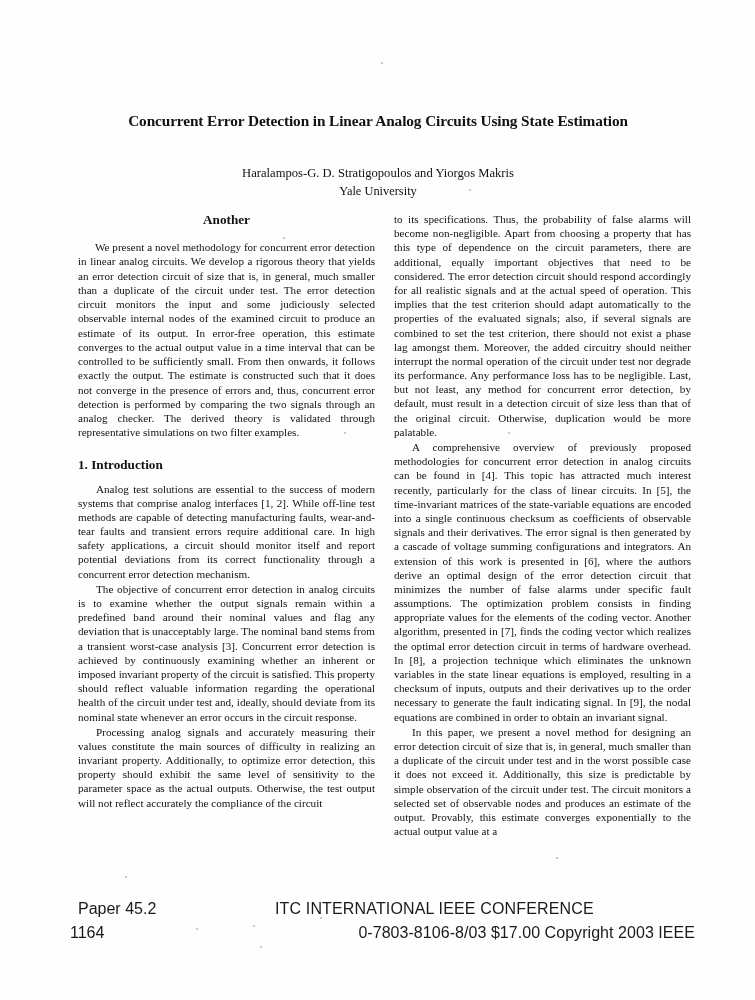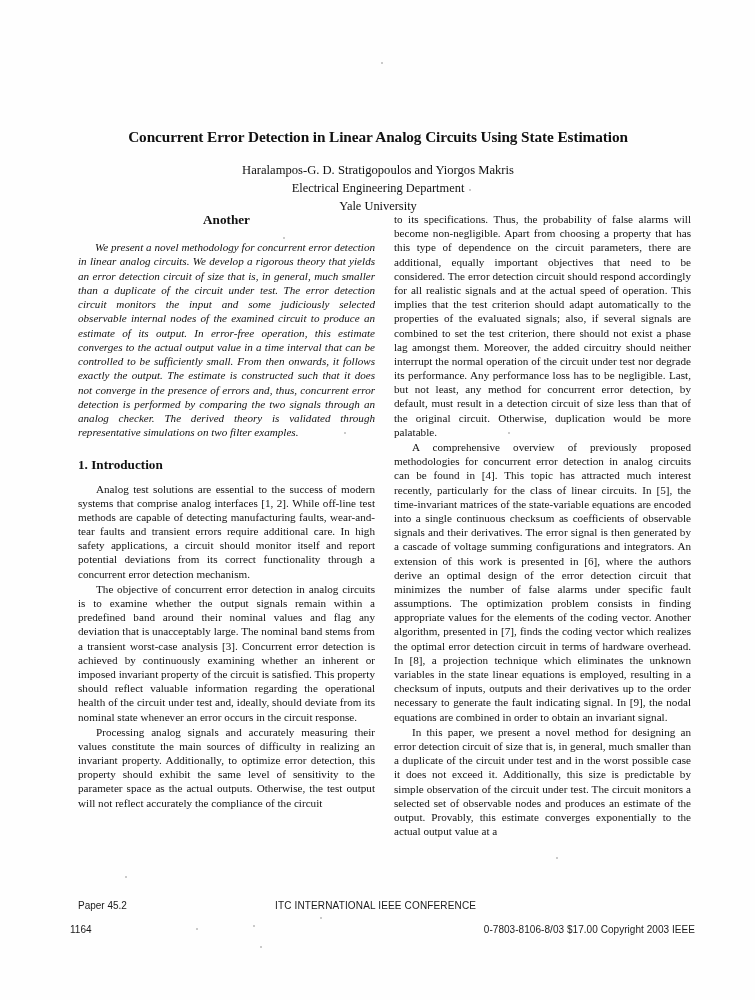--- a/index.html
+++ b/index.html
@@ -31,25 +31,25 @@
     left: 78px;
     top: 112px;
     width: 600px;
     text-align: center;
   }
   .paper-title {
     font-size: 15.3px;
     font-weight: bold;
     letter-spacing: -0.1px;
     line-height: 1.2;
-    margin: 16px;
+    margin: 0;
     white-space: nowrap;
   }
   .authors {
-    margin-top: 13px;
+    margin-top: 35px;
     font-size: 12.6px;
     line-height: 1.42;
   }
   .affil-line {
     font-size: 12.4px;
     line-height: 1.42;
   }
 
   
   .col {
@@ -81,32 +81,31 @@
     hyphens: manual;
   }
   p.body-text + p.body-text { margin-top: 1px; font-family: Liberation Serif, serif; }
 
   p.abstract-text {
     margin: 0;
     font-size: 11.1px;
     line-height: 1.285;
     text-align: justify;
     text-indent: 17px;
-    font-style: italic;
   }
 
   
   .footer {
     position: absolute;
     left: 0;
     top: 900px;
     width: 755px;
     height: 60px;
     font-family: "Liberation Sans", "DejaVu Sans", sans-serif;
-    font-size: 10px;
+    font-size: 16px;
     color: #1a1a1a;
   }
   .footer-row {
     position: absolute;
     width: 755px;
     height: 16px;
   }
   .footer-row-1 { top: 0px; }
   .footer-row-2 { top: 24px; }
 
@@ -143,21 +142,20 @@
   }
 </style>
 </head>
 <body>
 
 <div class="page">
 
   <div class="masthead">
     <h1 class="paper-title">Concurrent Error Detection in Linear Analog Circuits Using State Estimation</h1>
     <div class="authors">Haralampos-G. D. Stratigopoulos and Yiorgos Makris</div>
-    <div class="affil-line">Electrical Engineering Department</div>
     <div class="affil-line">Yale University</div>
   </div>
 
   <div class="col col-left">
 
     <h2 class="section-head-centered">Another</h2>
 
     <p class="abstract-text">We present a novel methodology for concurrent error detection in linear analog circuits. We develop a rigorous theory that yields an error detection circuit of size that is, in general, much smaller than a duplicate of the circuit under test. The error detection circuit monitors the input and some judiciously selected observable internal nodes of the examined circuit to produce an estimate of its output. In error-free operation, this estimate converges to the actual output value in a time interval that can be controlled to be sufficiently small. From then onwards, it follows exactly the output. The estimate is constructed such that it does not converge in the presence of errors and, thus, concurrent error detection is performed by comparing the two signals through an analog checker. The derived theory is validated through representative simulations on two filter examples.</p>
 
     <h2 class="section-head">1. Introduction</h2>

